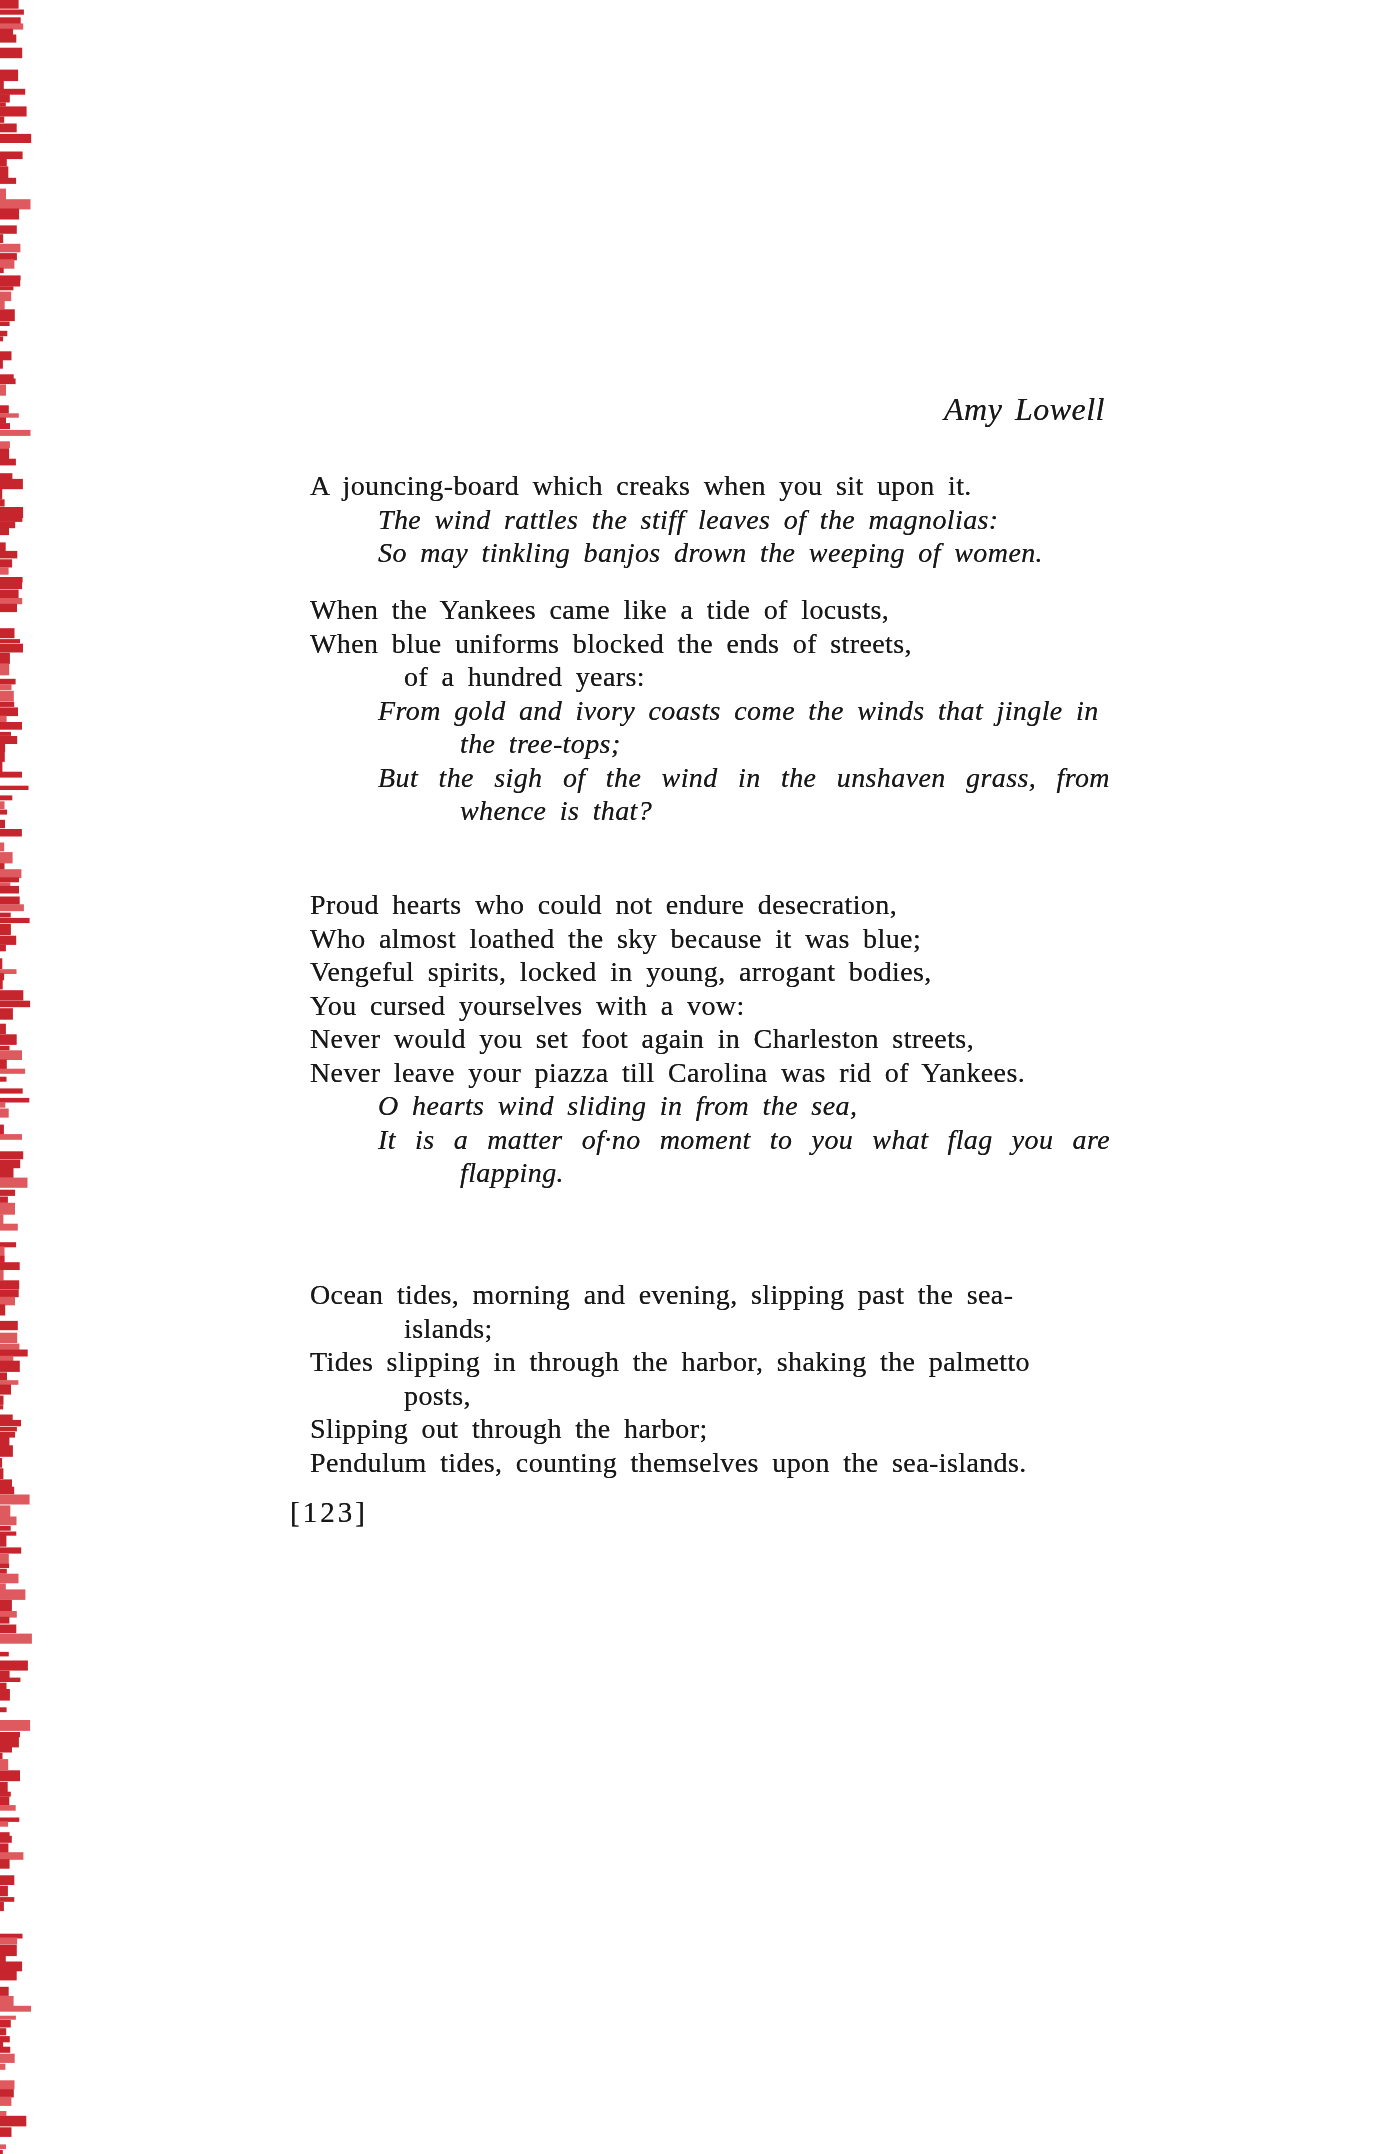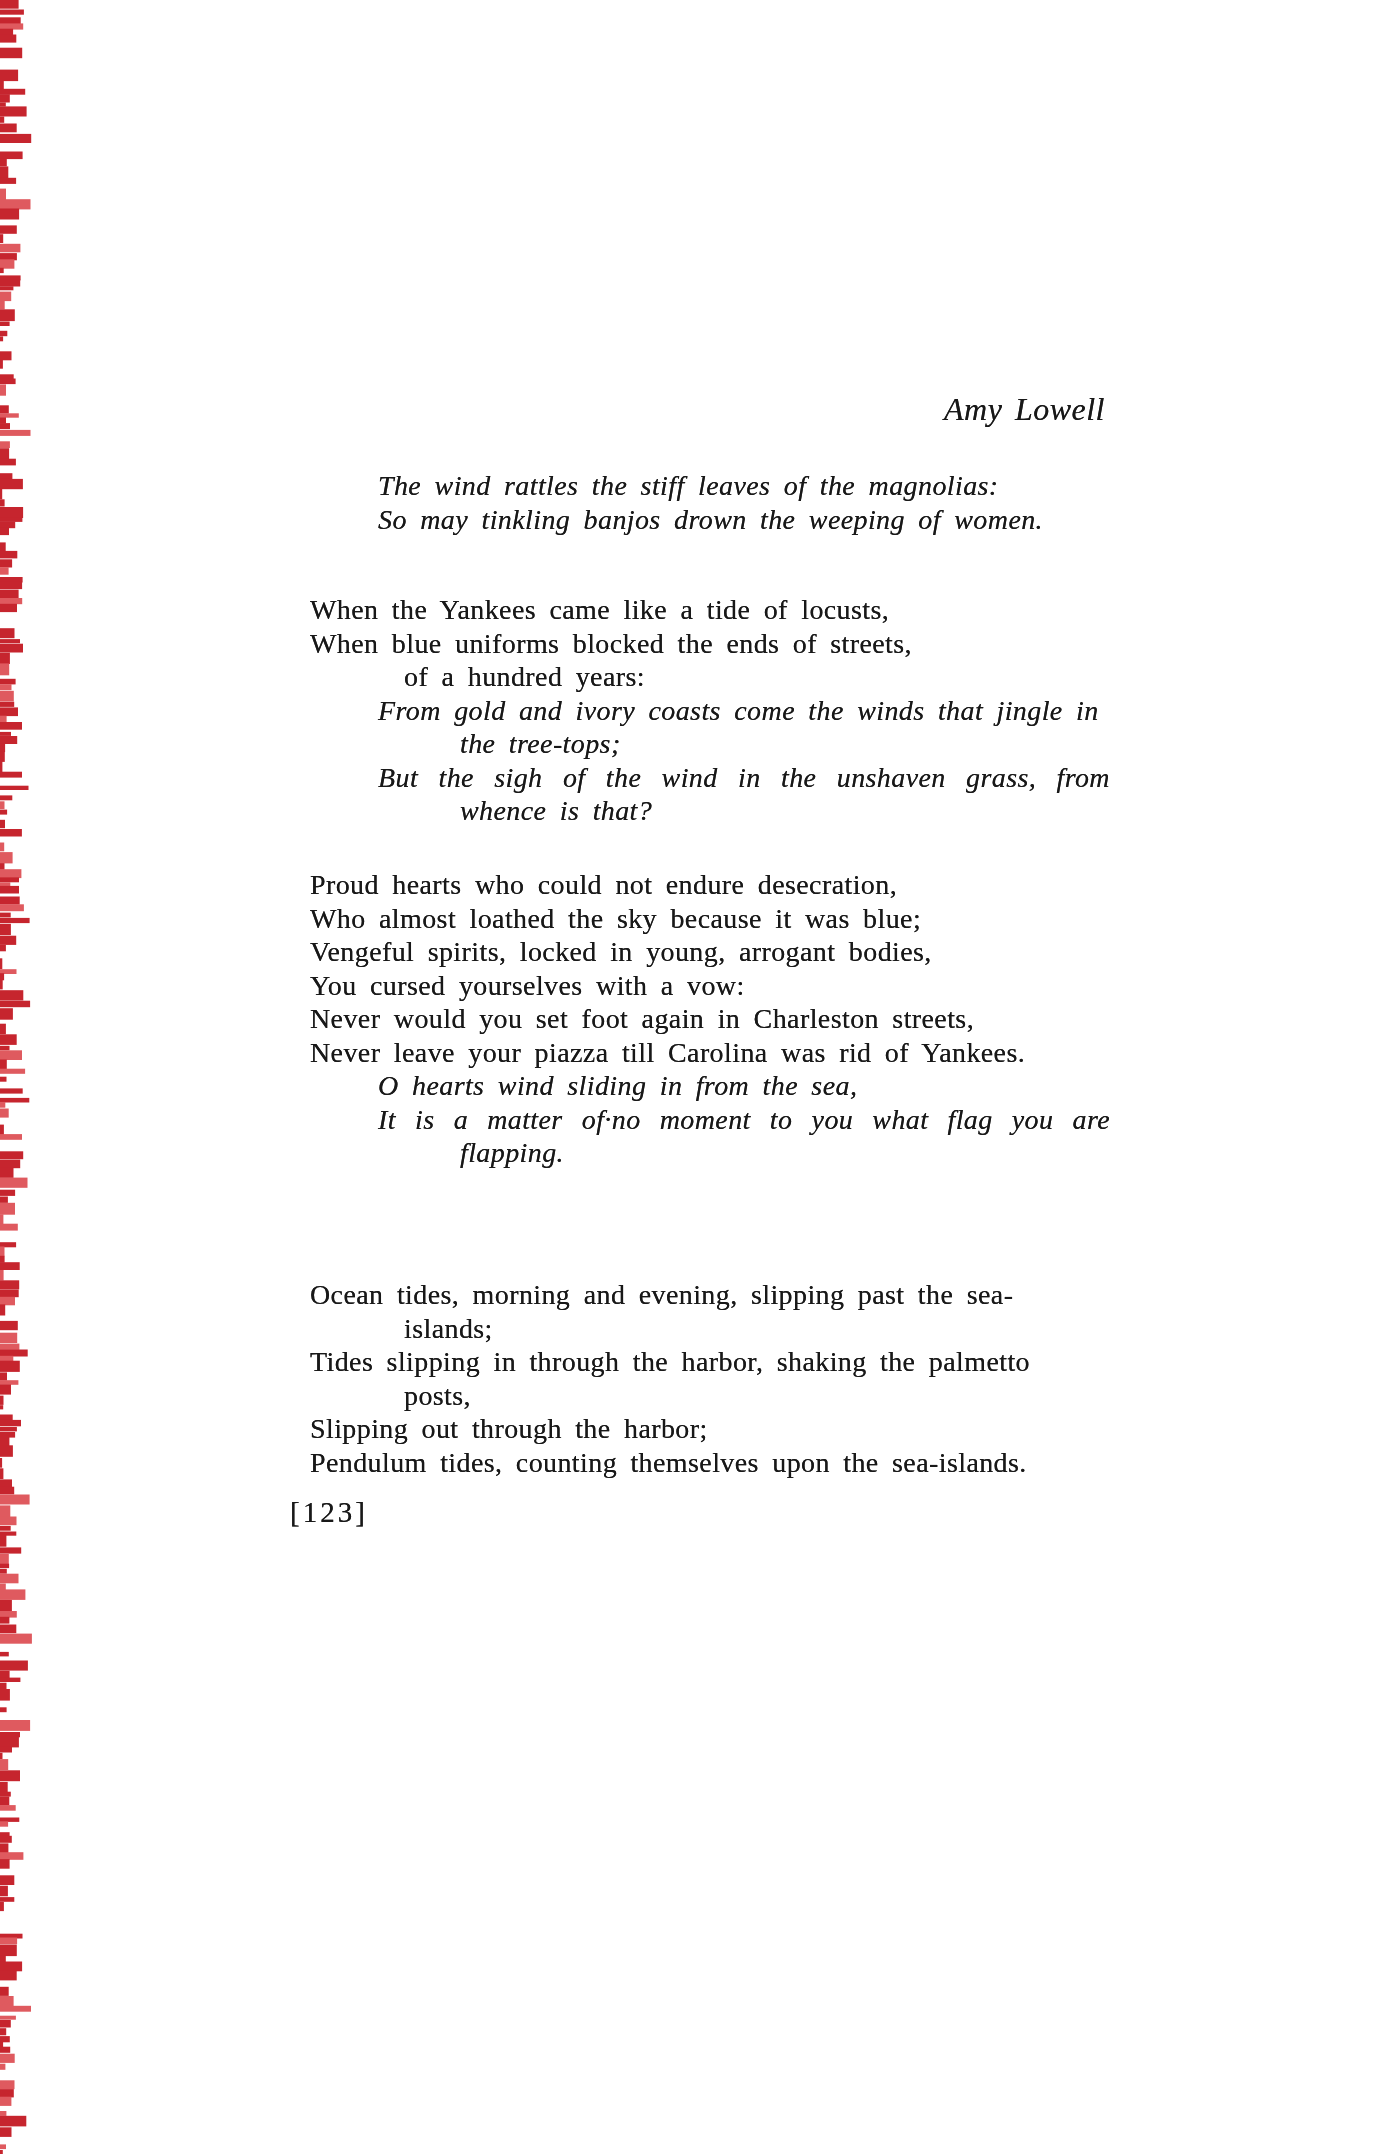--- a/index.html
+++ b/index.html
@@ -284,33 +284,34 @@
       <rect x="0" y="2115.8" width="26.3" height="10.6" fill="#c6252e"></rect>
       <rect x="0" y="2127.3" width="11.5" height="9.6" fill="#c6252e"></rect>
       <rect x="0" y="2144.4" width="6.0" height="4.7" fill="#df5a5f"></rect>
       <rect x="0" y="2150.0" width="2.8" height="6.8" fill="#c6252e"></rect>
     </svg>
 
   <div class="author">Amy Lowell</div>
 
   <div id="poem">
       <div class="poem-stanza" style="top: 469px;">
+        <div class="poem-line style-roman">A jouncing-board which creaks when you sit upon it.</div>
         <div class="poem-line style-italic indent-1">The wind rattles the stiff leaves of the magnolias:</div>
         <div class="poem-line style-italic indent-1">So may tinkling banjos drown the weeping of women.</div>
       </div>
       <div class="poem-stanza" style="top: 593px;">
         <div class="poem-line style-roman">When the Yankees came like a tide of locusts,</div>
         <div class="poem-line style-roman">When blue uniforms blocked the ends of streets,</div>
         <div class="poem-line style-roman indent-2">of a hundred years:</div>
         <div class="poem-line style-italic indent-1">From gold and ivory coasts come the winds that jingle in</div>
         <div class="poem-line style-italic indent-3">the tree-tops;</div>
         <div class="poem-line style-italic indent-1 justify-line">But the sigh of the wind in the unshaven grass, from</div>
         <div class="poem-line style-italic indent-3">whence is that?</div>
       </div>
-      <div class="poem-stanza" style="top: 868px;">
+      <div class="poem-stanza" style="top: 888px;">
         <div class="poem-line style-roman">Proud hearts who could not endure desecration,</div>
         <div class="poem-line style-roman">Who almost loathed the sky because it was blue;</div>
         <div class="poem-line style-roman">Vengeful spirits, locked in young, arrogant bodies,</div>
         <div class="poem-line style-roman">You cursed yourselves with a vow:</div>
         <div class="poem-line style-roman">Never would you set foot again in Charleston streets,</div>
         <div class="poem-line style-roman">Never leave your piazza till Carolina was rid of Yankees.</div>
         <div class="poem-line style-italic indent-1">O hearts wind sliding in from the sea,</div>
         <div class="poem-line style-italic indent-1 justify-line">It is a matter of·no moment to you what flag you are</div>
         <div class="poem-line style-italic indent-3">flapping.</div>
       </div>

